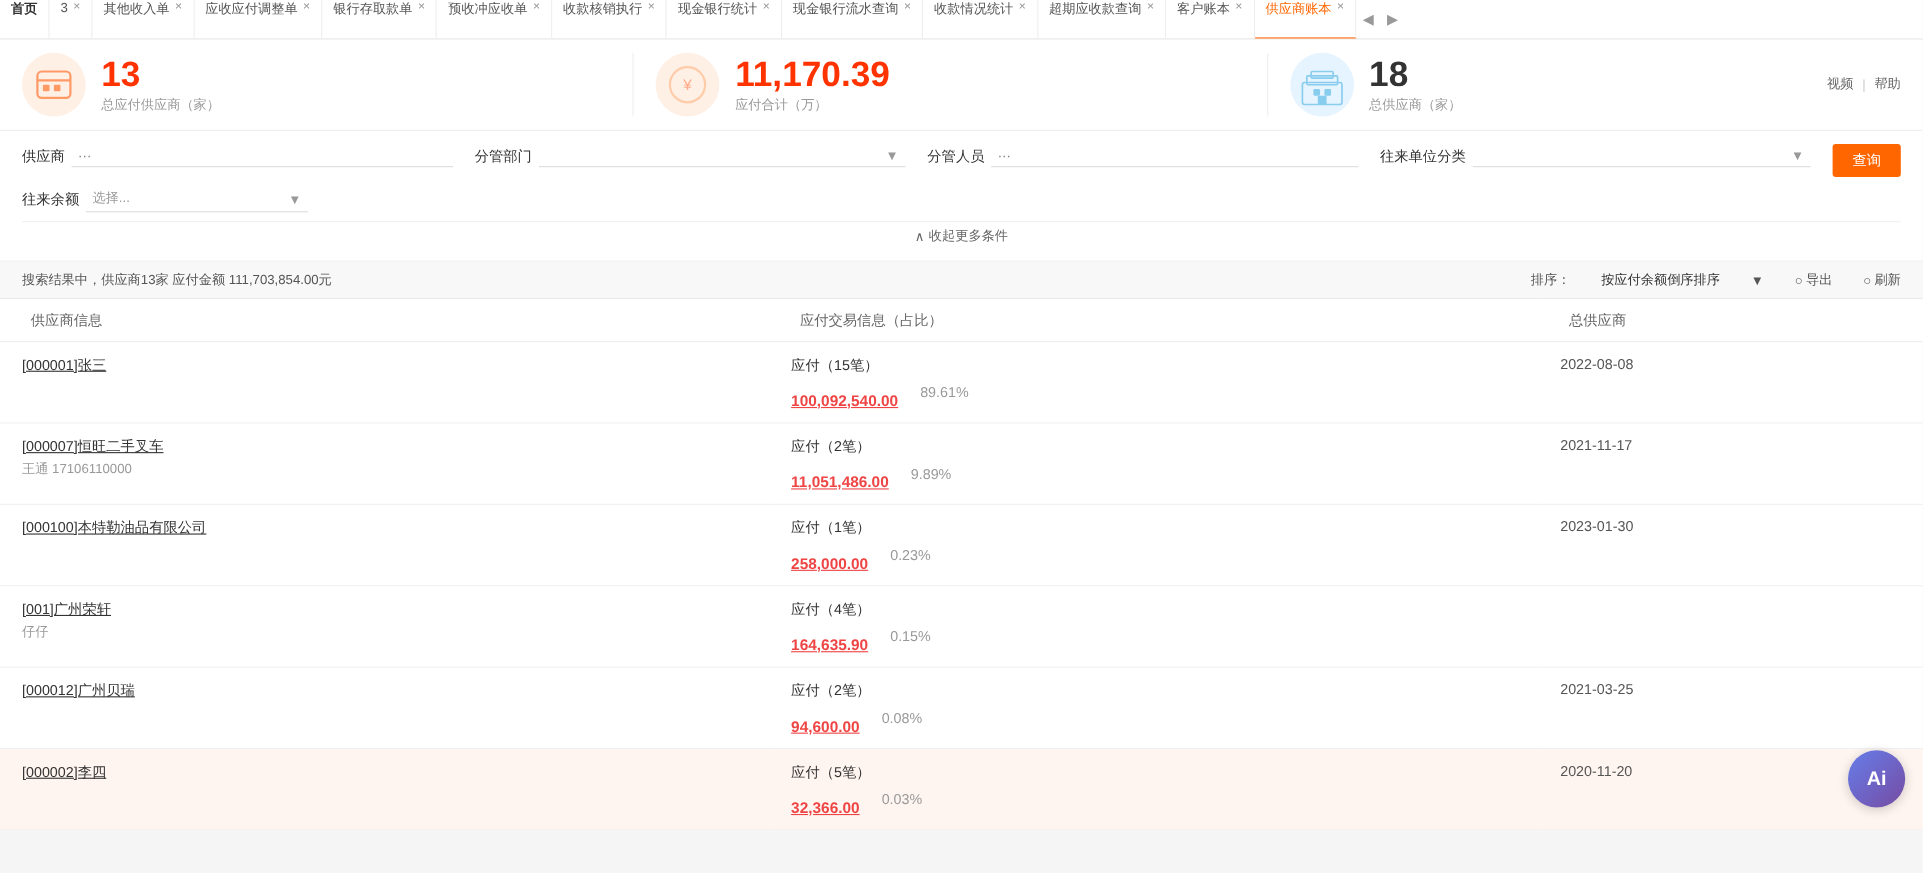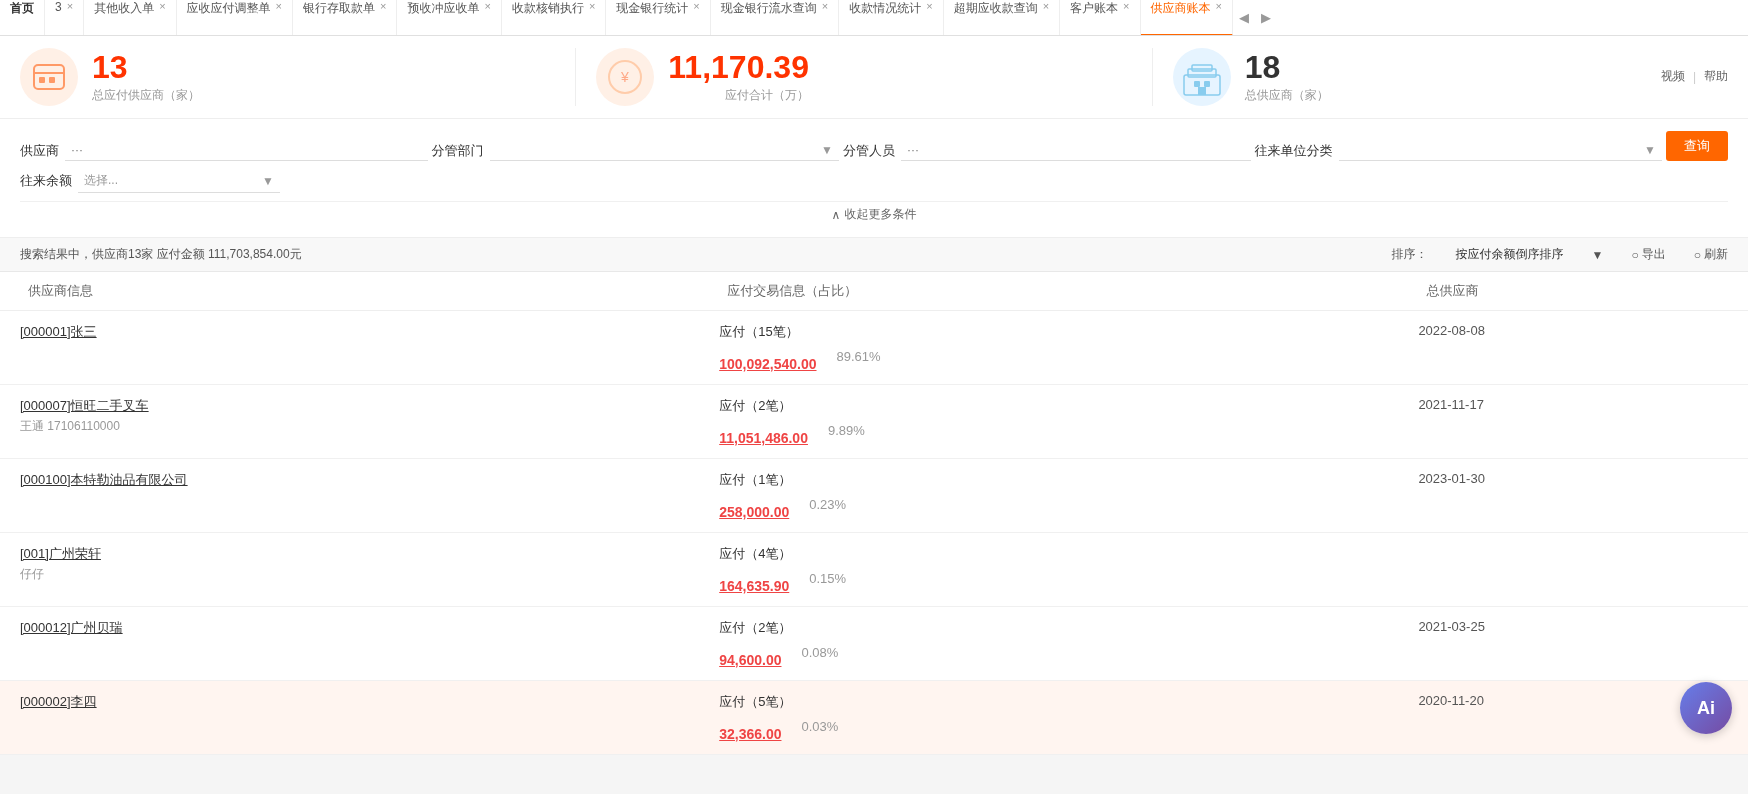--- a/index.html
+++ b/index.html
@@ -79,21 +79,21 @@
     }
     .card-icon.orange { background: #fff0e6; }
     .card-icon.red { background: #fff0e6; }
     .card-icon.blue { background: #e6f4ff; }
     .card-info .big-num {
       font-size: 32px;
       font-weight: bold;
       color: #ff3300;
       line-height: 1;
     }
-    .card-info .label { font-size: 12px; color: #999; margin-top: 4px; text-align: right; }
+    .card-info .label { font-size: 12px; color: #999; margin-top: 4px; }
     .summary-actions {
       position: absolute;
       right: 20px;
       top: 12px;
       display: flex;
       align-items: center;
       gap: 8px;
       font-size: 12px;
       color: #666;
       margin-top: 20px;
@@ -102,22 +102,22 @@
     .summary-actions .divider { color: #ccc; }
 
     
     .filter-area {
       background: #fff;
       padding: 12px 20px 10px;
       border-bottom: 1px solid #eee;
     }
     .filter-row {
       display: flex;
-      align-items: flex-end;
-      gap: 4px;
+      align-items: flex-start;
+      gap: 20px;
       margin-bottom: 8px;
     }
     .filter-item {
       display: flex;
       align-items: center;
       gap: 6px;
       flex: 1;
     }
     .filter-label { font-size: 13px; color: #333; white-space: nowrap; }
     .filter-input {

